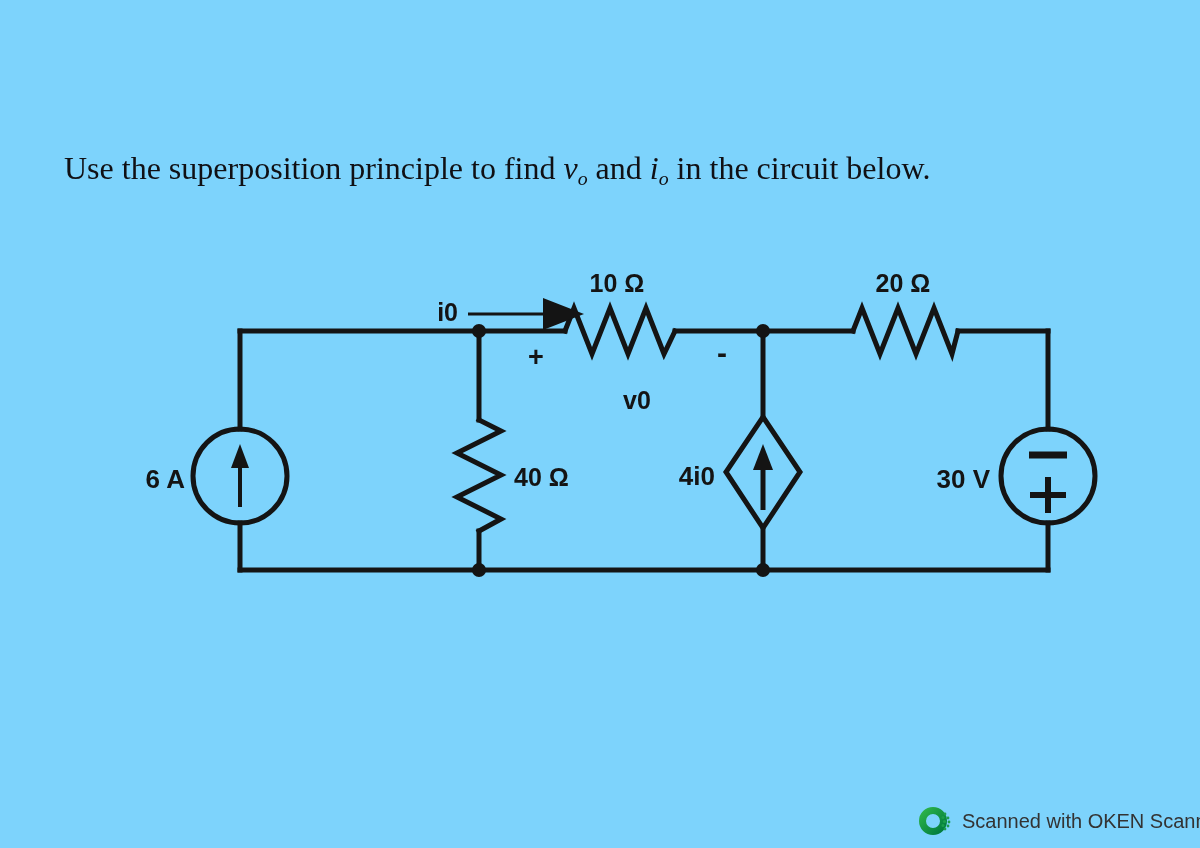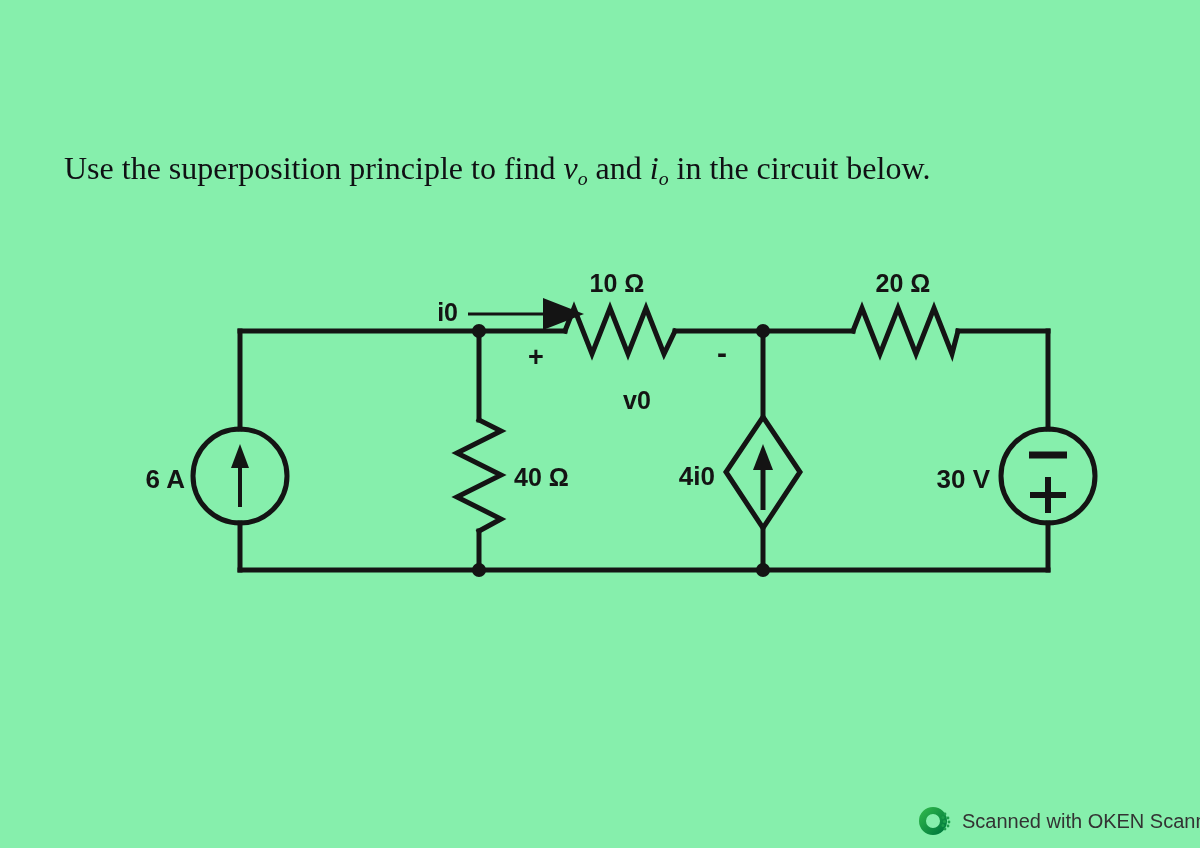--- a/index.html
+++ b/index.html
@@ -1,20 +1,20 @@
 <!DOCTYPE html>
 <html><head>
 <meta charset="utf-8">
 <style>
   html, body { margin: 0; padding: 0; background: #ffffff; }
   .page {
     position: relative;
     width: 1200px;
     height: 848px;
-    background: #86efac;
+    background: #7dd3fc;
     overflow: hidden;
     font-family: "Liberation Sans", sans-serif;
   }
   .problem-title {
     position: absolute;
     left: 64px;
     top: 150px;
     width: 1060px;
     font-family: "Liberation Serif", serif;
     font-size: 32px;

